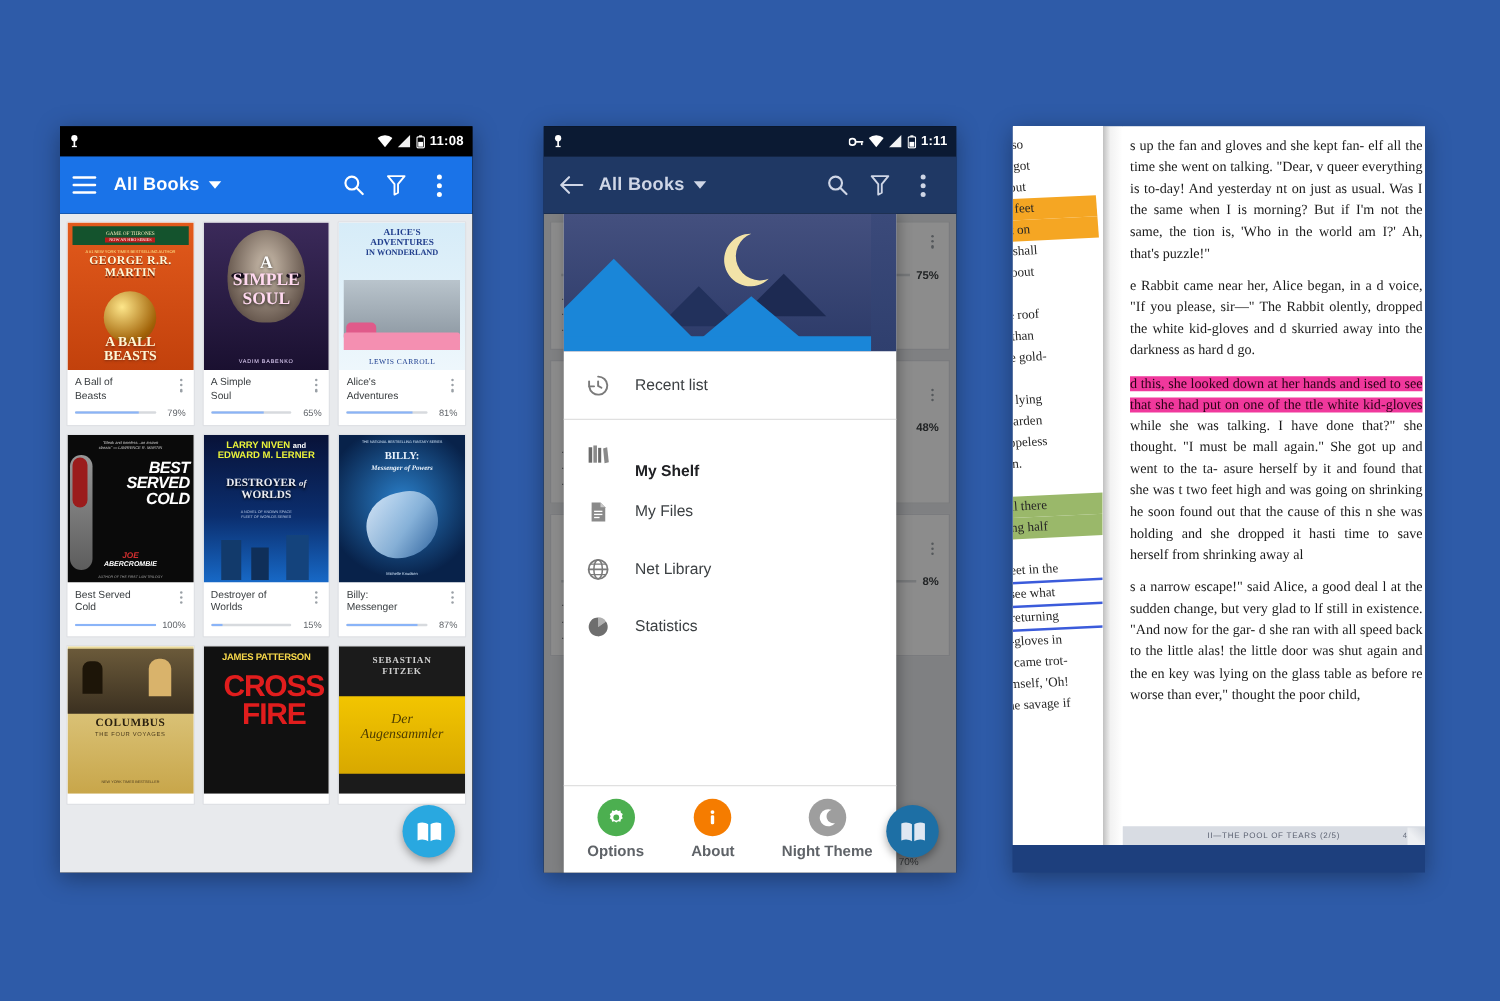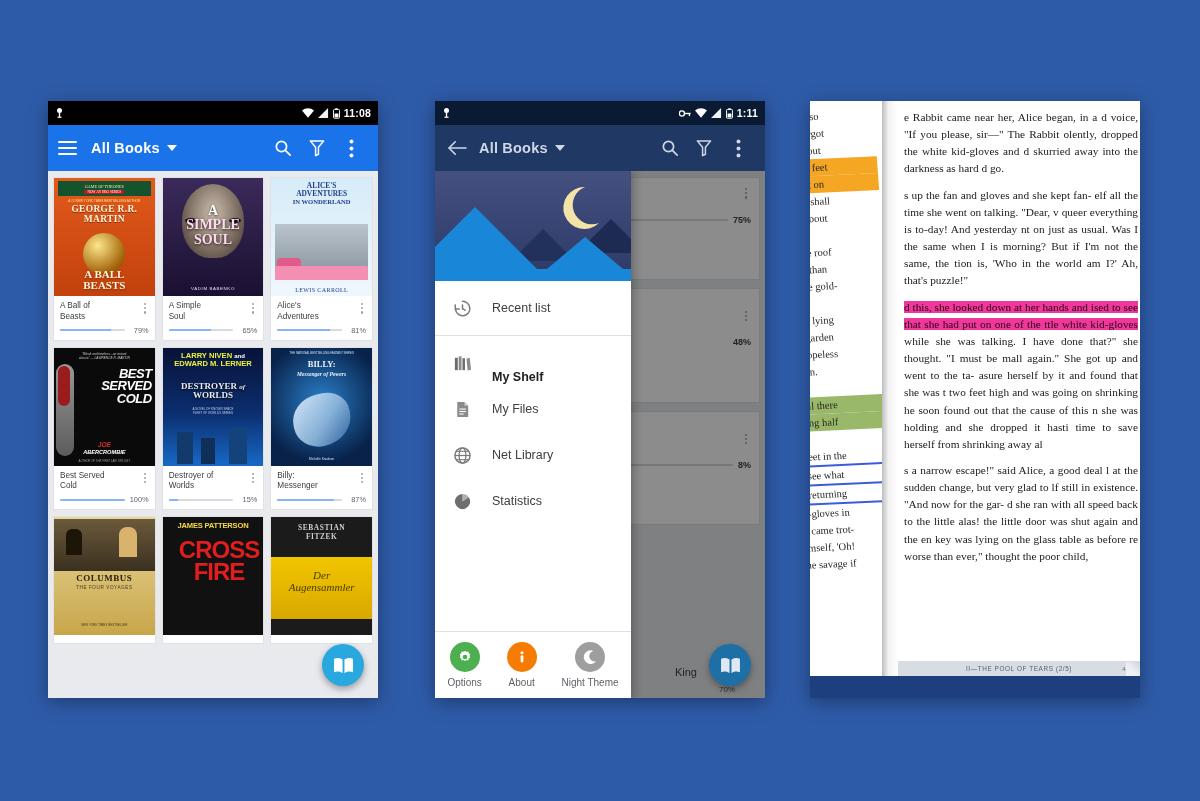--- a/index.html
+++ b/index.html
@@ -96,42 +96,42 @@
                  padding:8px 8px 10px 8px; }
   .behind-k { display:flex; justify-content:flex-end; }
   .behind-p { display:flex; align-items:center; gap:5px; margin:16px 0 6px 0;}
   .behind-p .t { flex:1; height:2px; background:#d7dade;}
   .behind-p .v { font-size:9px; color:#3c4043; font-weight:600;}
   .behind-l { font-size:8.5px; color:#5f6368; line-height:1.5;}
   .behind-king { position:absolute; right:68px; bottom:22px; font-size:11px; color:#3c4043;}
   .behind-pct2 { position:absolute; right:30px; bottom:6px; font-size:8px; color:#5f6368;}
 
   .drawer {
-    position: absolute; left: 0; top: 0; bottom: 0; width: 196px;
+    position: absolute; left: 16px; top: 0; bottom: 0; width: 266px;
     background: #fff; z-index: 20; display: flex; flex-direction: column;
     box-shadow: 2px 0 10px rgba(0,0,0,.3);
   }
   .drawer-header { height: 110px; position: relative; overflow: hidden;
                    background: linear-gradient(#3b4a7a, #2f3f6e); }
   .drawer-list { flex: 1; padding-top: 4px; }
   .drawer-item {
     height: 46px; display: flex; align-items: center;
     padding: 0 0 0 18px; gap: 20px; cursor: pointer;
   }
   .drawer-item .lbl { font-size: 12.5px; color: #3c4043; }
   .drawer-item.bold .lbl { font-weight: 700; color: #202124; margin-top: 27px; }
   .drawer-sep { height: 1px; background: #e0e0e0; margin: 4px 0; }
   .drawer-footer {
     border-top: 1px solid #e0e0e0;
     display: flex; padding: 10px 0 12px 0; justify-content: space-around;
   }
   .foot-item { display: flex; flex-direction: column; align-items: center; gap: 5px; cursor: pointer; }
   .foot-circle { width: 30px; height: 30px; border-radius: 50%;
                  display: flex; align-items: center; justify-content: center; }
-  .foot-lbl { font-size: 10px; color: #5f6368; }
+  .foot-lbl { font-size: 12px; color: #5f6368; font-weight: bold; }
 
   
   .fab {
     position: absolute; right: 14px; bottom: 14px;
     width: 42px; height: 42px; border-radius: 50%;
     display: flex; align-items: center; justify-content: center;
     box-shadow: 0 3px 7px rgba(0,0,0,.35); z-index: 25; cursor: pointer;
   }
   .fab.light { background: #29a8e0; }
   .fab.dark  { background: #1d6fa5; }
@@ -748,22 +748,22 @@
         <div>d-gloves in</div>
         <div>e came trot-</div>
         <div>imself, 'Oh!</div>
         <div>he savage if</div>
       </div>
     </div>
 
     <div class="spine"></div>
 
     <div class="page-right">
+      <p>s up the fan and gloves and she kept fan- elf all the time she went on talking. "Dear, v queer everything is to-day! And yesterday nt on just as usual. Was I the same when I is morning? But if I'm not the same, the tion is, 'Who in the world am I?' Ah, that's puzzle!"</p>
       <p>e Rabbit came near her, Alice began, in a d voice, "If you please, sir—" The Rabbit olently, dropped the white kid-gloves and d skurried away into the darkness as hard d go.</p>
-      <p>s up the fan and gloves and she kept fan- elf all the time she went on talking. "Dear, v queer everything is to-day! And yesterday nt on just as usual. Was I the same when I is morning? But if I'm not the same, the tion is, 'Who in the world am I?' Ah, that's puzzle!"</p>
       <p>
         <span class="hl-pink">d this, she looked down at her hands and ised to see that she had put on one of the ttle white kid-gloves</span>
         <span> while she was talking. I have done that?" she thought. "I must be mall again." She got up and went to the ta- asure herself by it and found that she was t two feet high and was going on shrinking he soon found out that the cause of this n she was holding and she dropped it hasti time to save herself from shrinking away al</span>
       </p>
       <p>s a narrow escape!" said Alice, a good deal l at the sudden change, but very glad to lf still in existence. "And now for the gar- d she ran with all speed back to the little alas! the little door was shut again and the en key was lying on the glass table as before re worse than ever," thought the poor child,</p>
 
       <div class="page-footer">
         <span>II—THE POOL OF TEARS (2/5)</span>
         <span class="pct">40%</span>
       </div>

